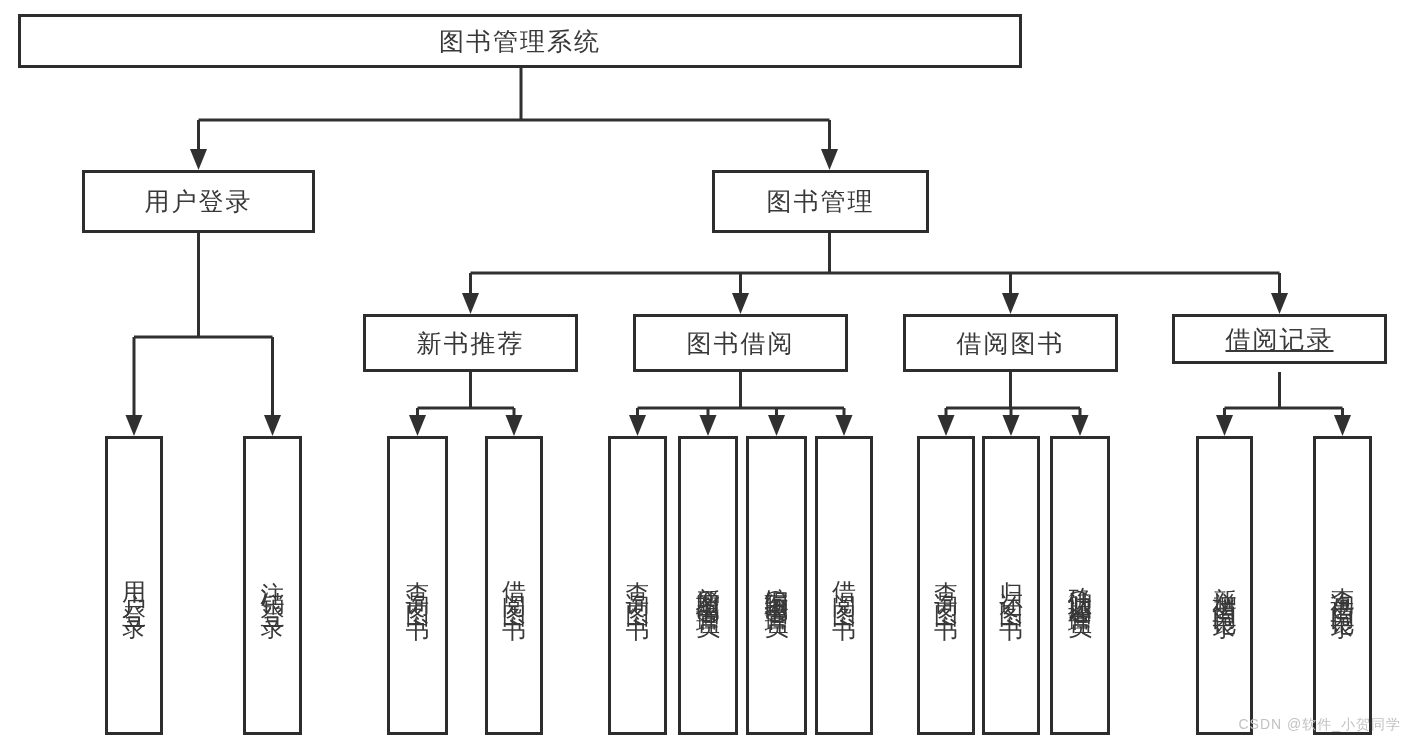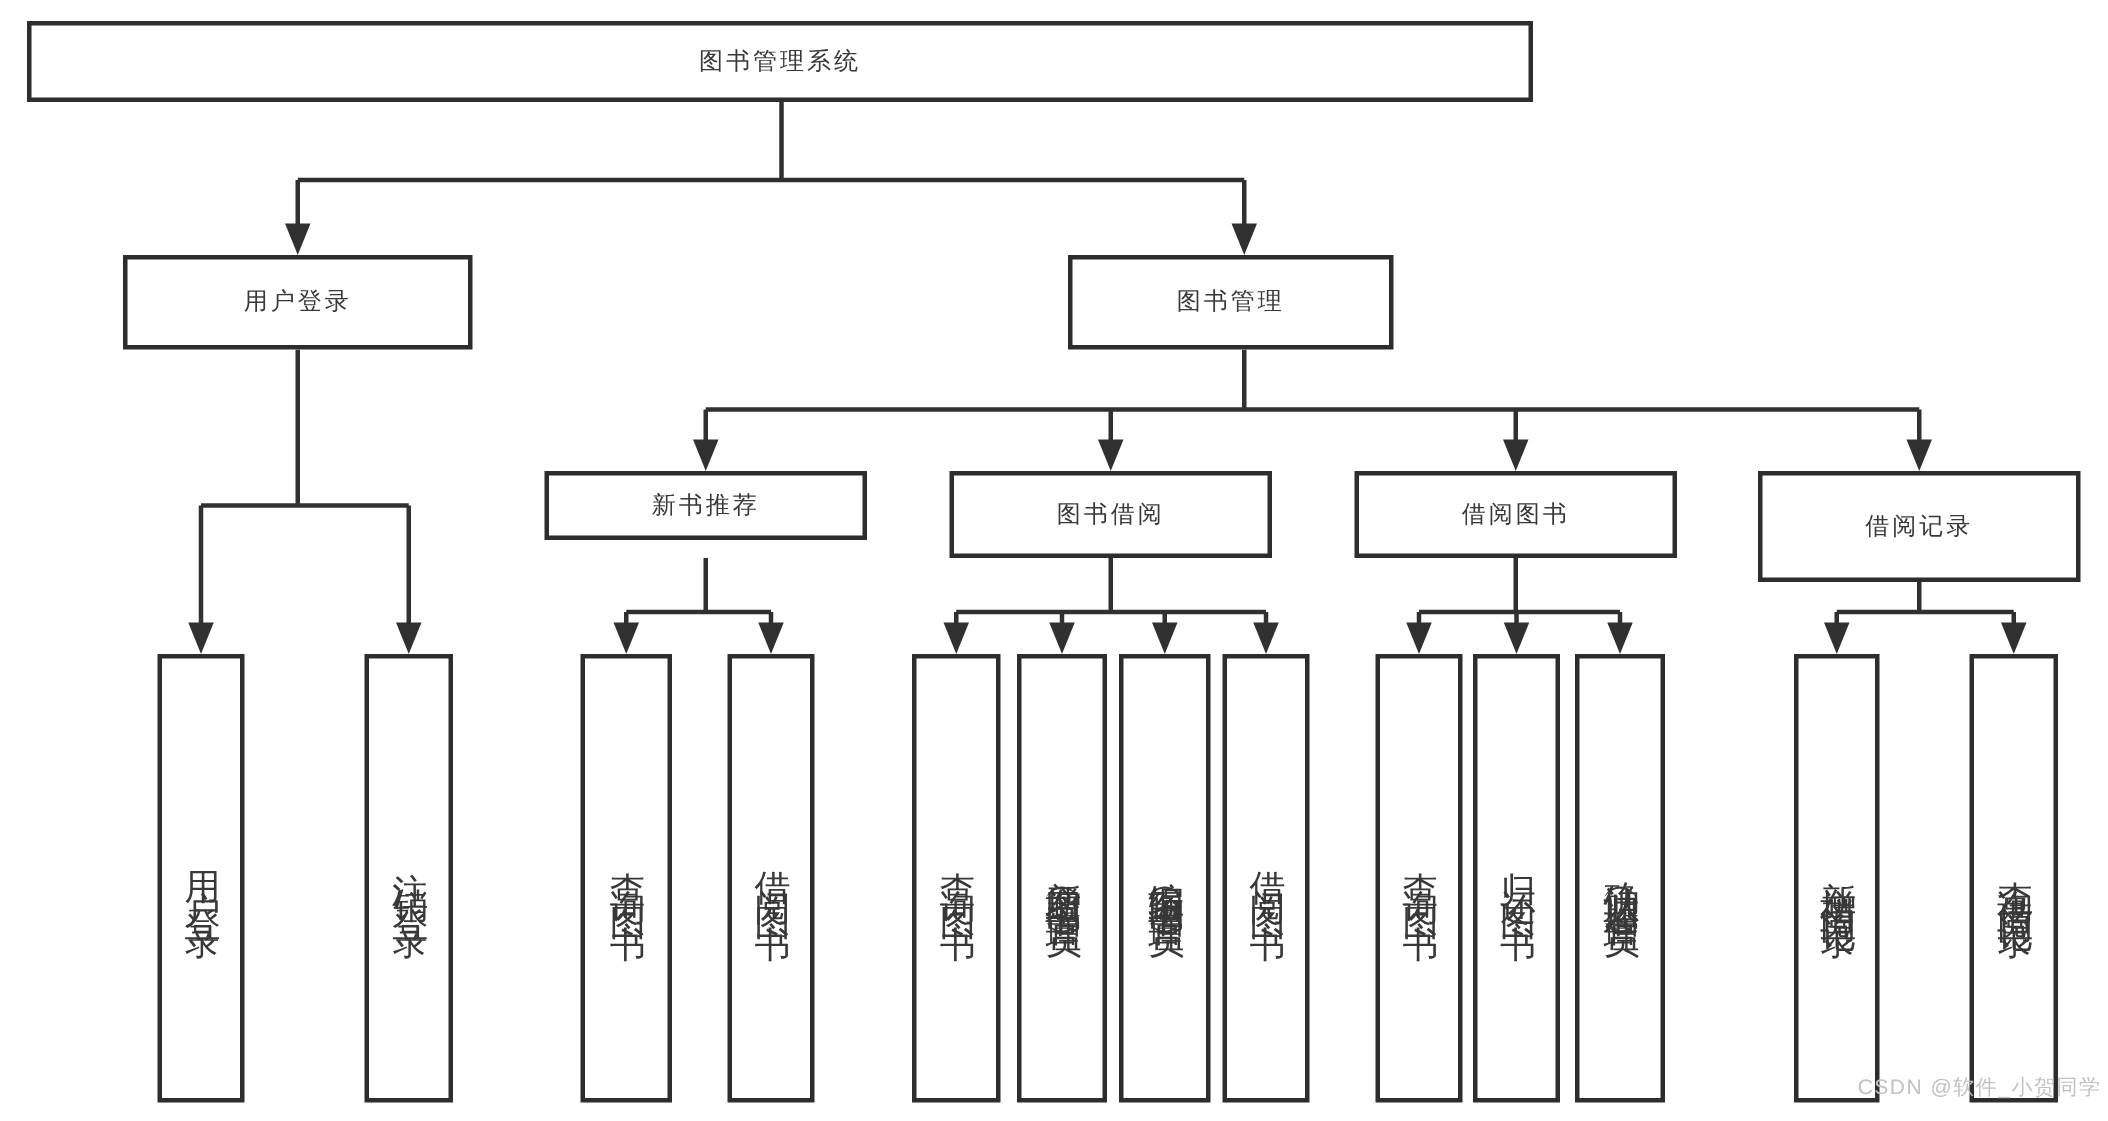--- a/index.html
+++ b/index.html
@@ -22,39 +22,39 @@
     position:absolute;
     box-sizing:border-box;
     border:3px solid #2d2d2d;
     background:#ffffff;
     color:#383838;
     display:flex;
     align-items:center;
     justify-content:center;
     z-index:2;
   }
-  .hnode { font-size:16px; letter-spacing:2px;text-align:center; }
+  .hnode { font-size:25px; letter-spacing:2px;text-align:center; }
   .vnode span {
     writing-mode:vertical-rl;
     text-orientation:mixed;
     font-size:24px;
     line-height:1;
   }
   .ls-wide span  { letter-spacing:12px; }
   .ls-mid span   { letter-spacing:6px; }
   .ls-tight span { letter-spacing:4px; }
 
   
   .n-root            { left:18px;   top:14px;  width:1004px; height:54px; }
   .n-user-login      { left:82px;   top:170px; width:233px;  height:63px; }
   .n-book-mgmt       { left:712px;  top:170px; width:217px;  height:63px; }
-  .n-new-book-rec    { left:363px;  top:314px; width:215px;  height:46px; }
+  .n-new-book-rec    { left:363px;  top:314px; width:215px;  height:58px; }
   .n-book-borrow     { left:633px;  top:314px; width:215px;  height:58px; }
   .n-current-borrow  { left:903px;  top:314px; width:215px;  height:58px; }
-  .n-borrow-records  { left:1172px; top:314px; width:215px;  height:74px; }
+  .n-borrow-records  { left:1172px; top:314px; width:215px;  height:50px;text-decoration:underline; }
   .leaf { top:436px; height:299px; }
   .n-leaf-user-login     { left:105px;  width:58px; }
   .n-leaf-logout         { left:243px;  width:59px; }
   .n-leaf-query-book-1   { left:387px;  width:61px; }
   .n-leaf-borrow-book-1  { left:485px;  width:58px; }
   .n-leaf-query-book-2   { left:608px;  width:59px; }
   .n-leaf-add-book       { left:678px;  width:60px; }
   .n-leaf-edit-book      { left:746px;  width:61px; }
   .n-leaf-borrow-book-2  { left:815px;  width:58px; }
   .n-leaf-query-book-3   { left:917px;  width:58px; }

